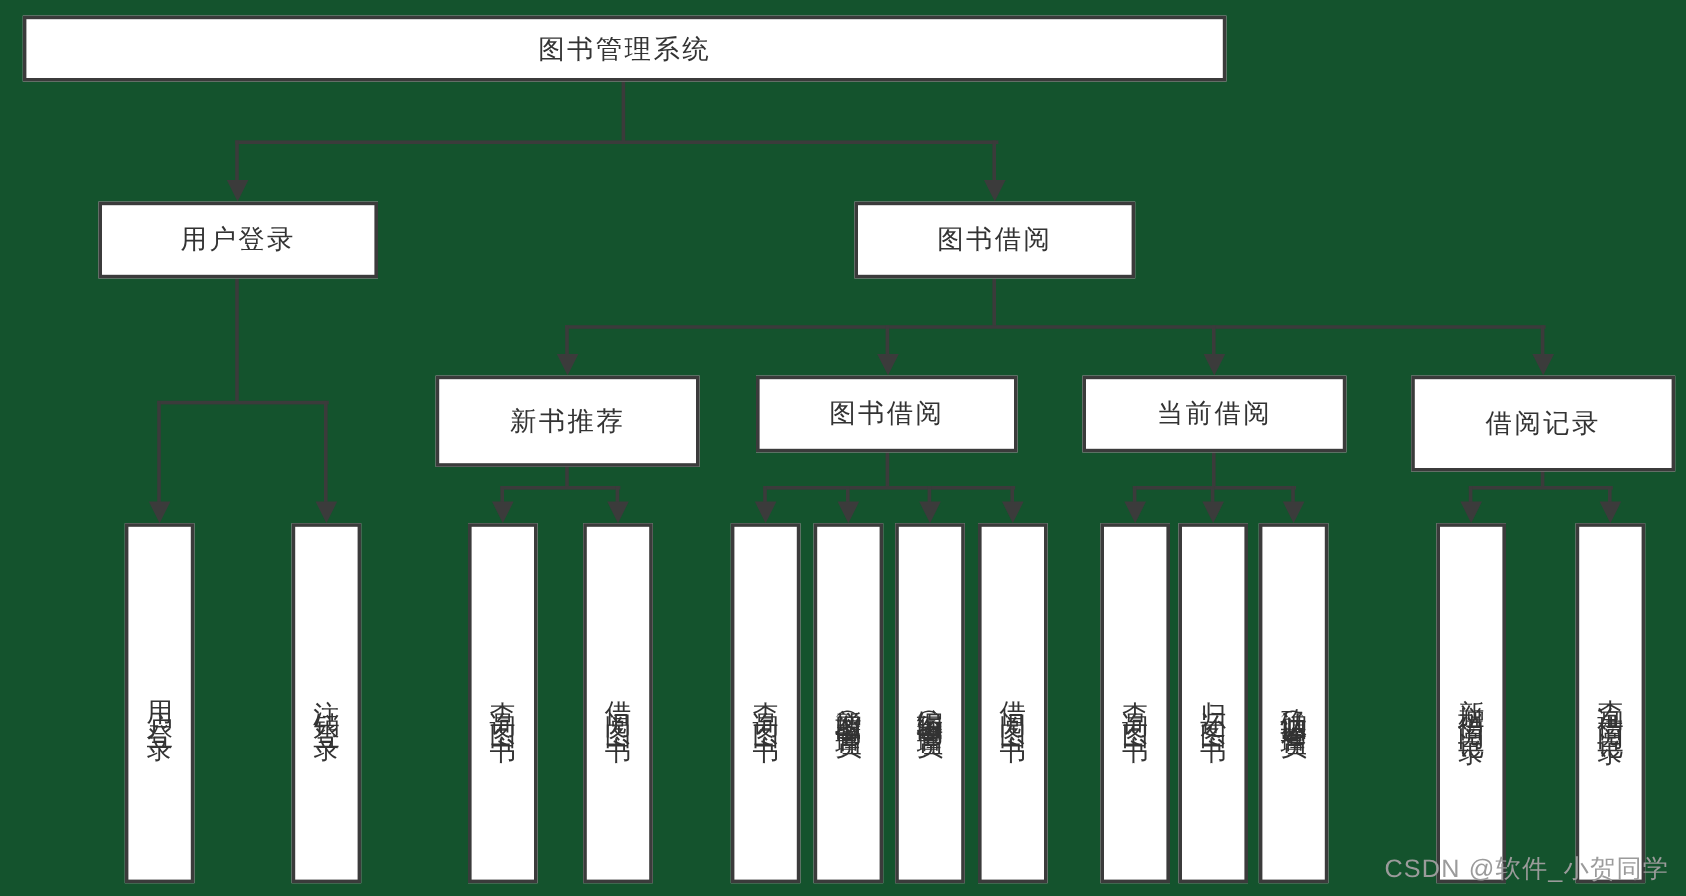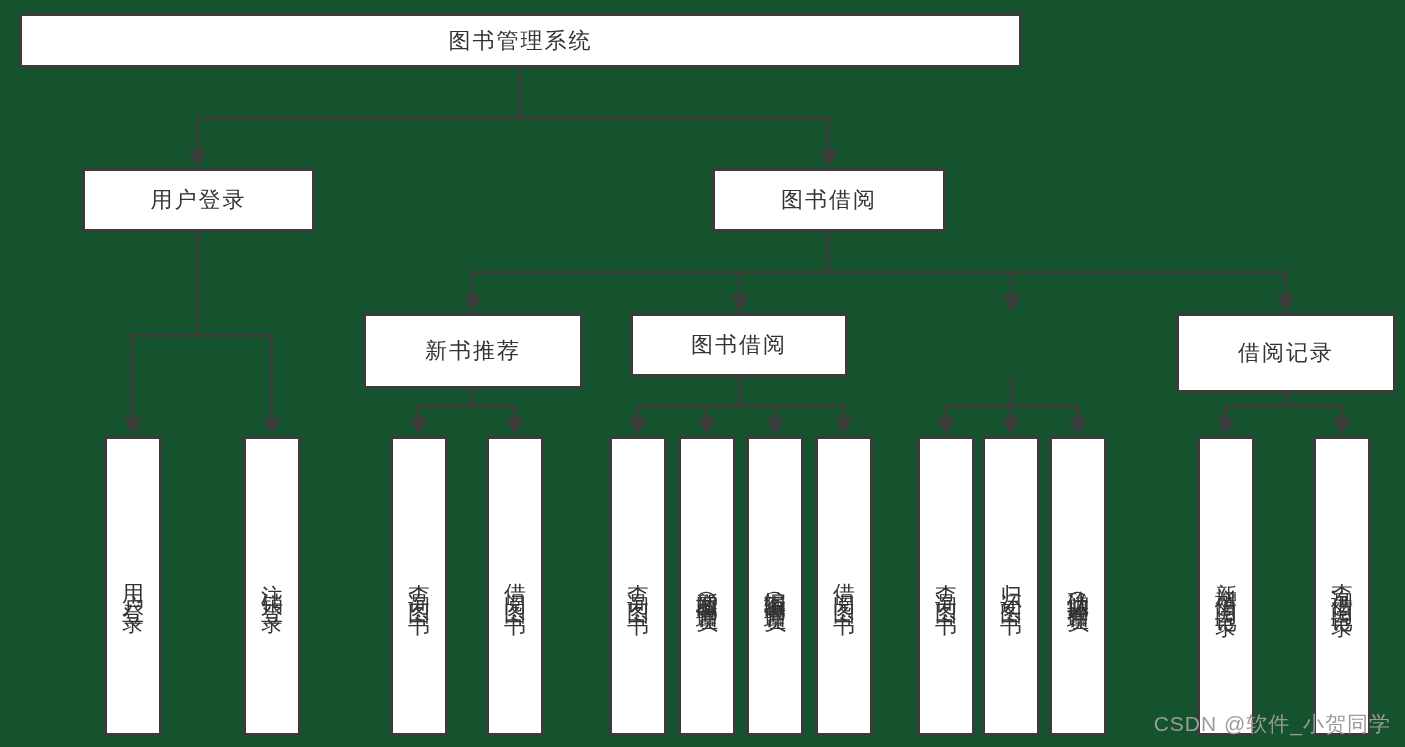--- a/index.html
+++ b/index.html
@@ -119,20 +119,21 @@
   <div class="arrow" style="left:1217px;top:418px;"></div>
   <div class="arrow" style="left:1333px;top:418px;"></div>
 
   <div class="box" style="left:19px;top:13px;width:1003px;height:55px;">图书管理系统</div>
 
   <div class="box" style="left:82px;top:168px;width:233px;height:64px;">用户登录</div>
   <div class="box" style="left:712px;top:168px;width:234px;height:64px;">图书借阅</div>
 
   <div class="box" style="left:363px;top:313px;width:220px;height:76px;">新书推荐</div>
   <div class="box" style="left:630px;top:313px;width:218px;height:64px;">图书借阅</div>
+  <div class="box" style="left:902px;top:313px;width:220px;height:64px;">当前借阅</div>
   <div class="box" style="left:1176px;top:313px;width:220px;height:80px;">借阅记录</div>
 
   <div class="box vbox ls-wide" style="left:104px;">用户登录</div>
   <div class="box vbox ls-wide" style="left:243px;">注销登录</div>
 
   <div class="box vbox ls-wide" style="left:390px;">查询图书</div>
   <div class="box vbox ls-wide" style="left:486px;">借阅图书</div>
 
   <div class="box vbox ls-wide" style="left:609px;">查询图书</div>
   <div class="box vbox ls-tight" style="left:678px;">新增图书（管理员）</div>

